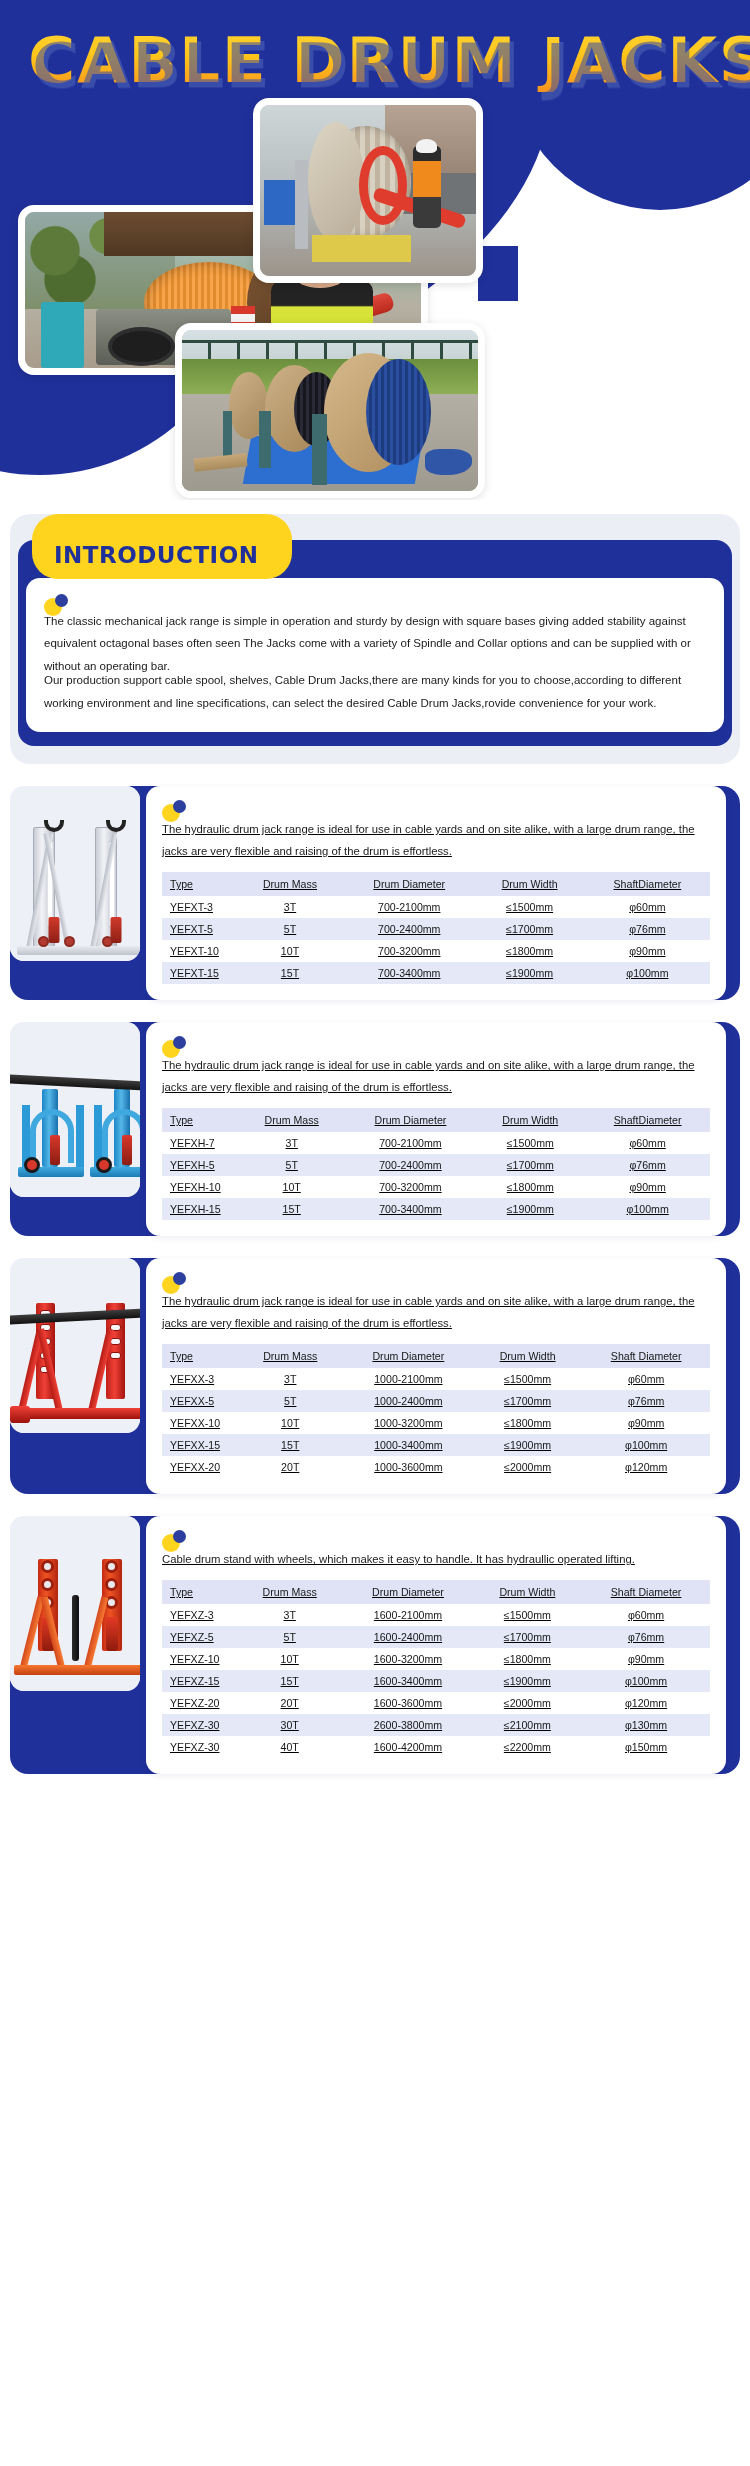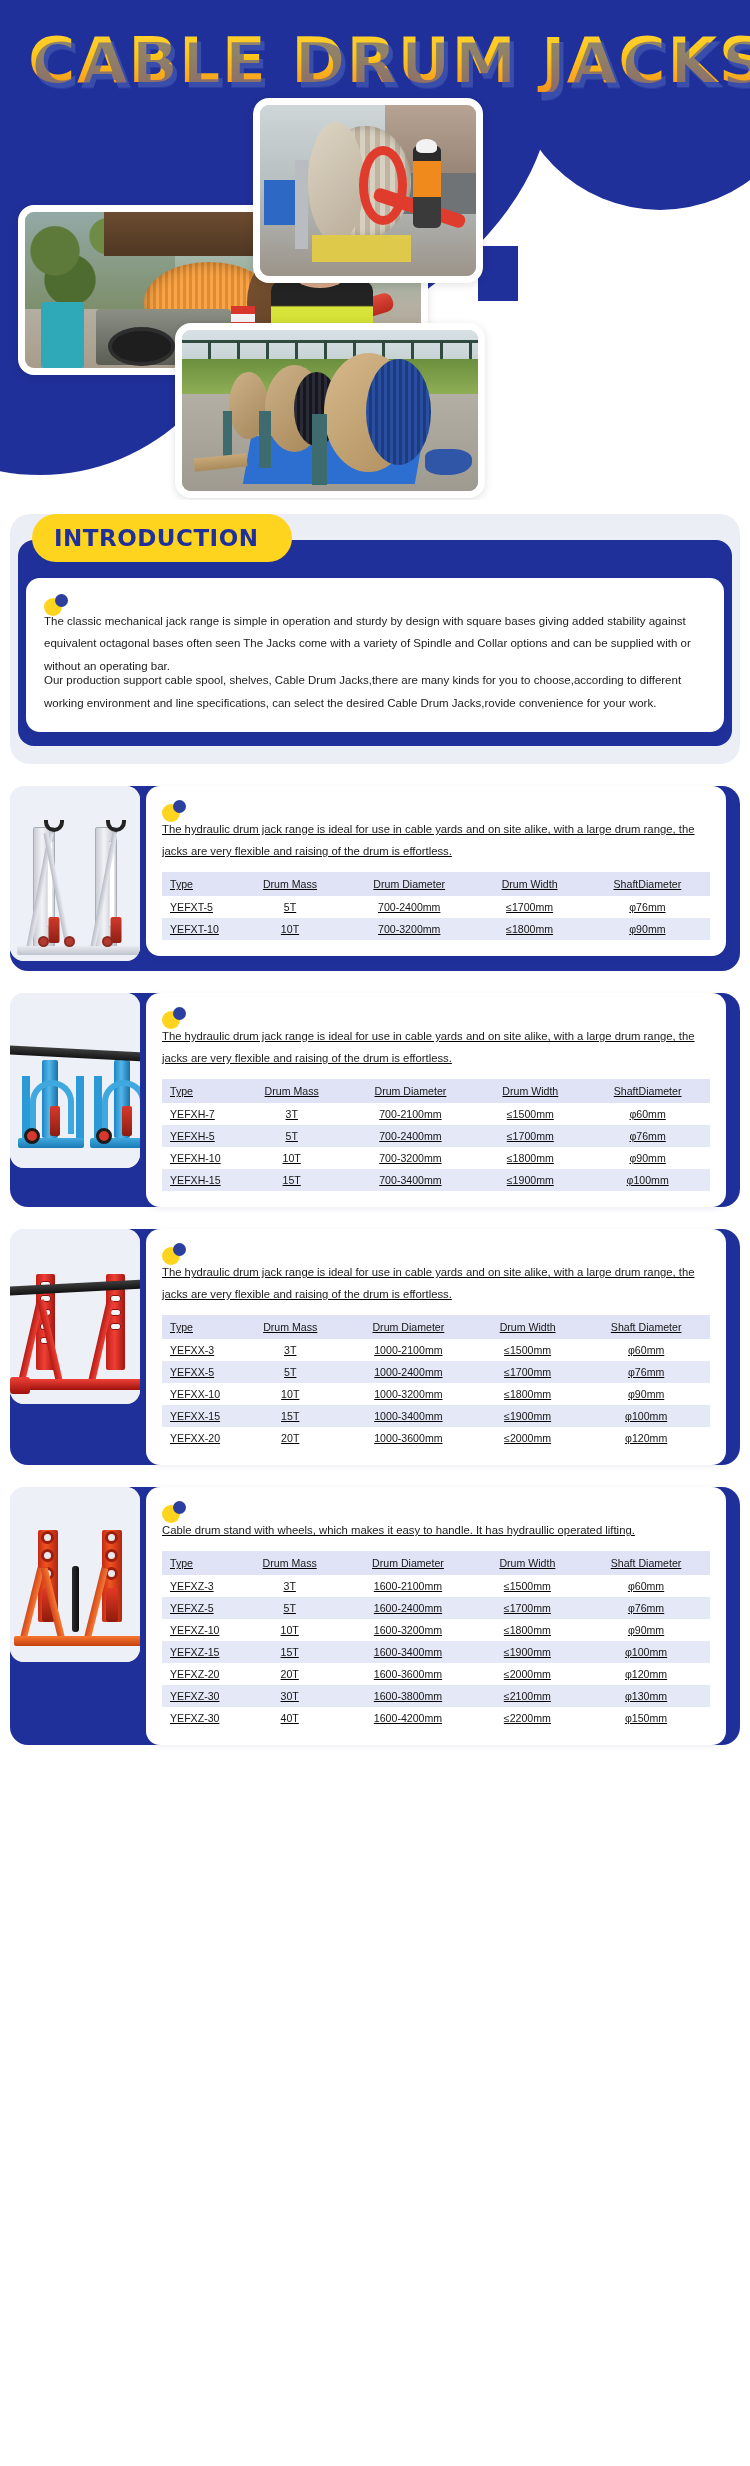--- a/index.html
+++ b/index.html
@@ -242,21 +242,21 @@
 
   .intro-badge {
     position: absolute;
     left: 14px;
     top: -26px;
     background: #ffd41f;
     color: #20309a;
     font-weight: bold;
     font-size: 23px;
     letter-spacing: 0.5px;
-    padding: 11px 34px 11px 22px;
+    padding: 28px 34px 11px 22px;
     border-radius: 26px;
     z-index: 10;
     font-family: "DejaVu Sans", sans-serif;
   }
 
   .white-card {
     background: #ffffff;
     border-radius: 14px;
     padding: 16px 18px 18px 18px;
     box-shadow: 0 2px 6px rgba(30,40,120,0.07);
@@ -545,32 +545,46 @@
             <tr>
               <th>Type</th>
               <th>Drum Mass</th>
               <th>Drum Diameter</th>
               <th>Drum Width</th>
               <th>ShaftDiameter</th>
             </tr>
           </thead>
           <tbody>
             <tr>
+                <td>YEFXT-3</td>
+                <td>3T</td>
+                <td>700-2100mm</td>
+                <td>≤1500mm</td>
+                <td>φ60mm</td>
+              </tr>
+            <tr>
                 <td>YEFXT-5</td>
                 <td>5T</td>
                 <td>700-2400mm</td>
                 <td>≤1700mm</td>
                 <td>φ76mm</td>
               </tr>
             <tr>
                 <td>YEFXT-10</td>
                 <td>10T</td>
                 <td>700-3200mm</td>
                 <td>≤1800mm</td>
                 <td>φ90mm</td>
+              </tr>
+            <tr>
+                <td>YEFXT-15</td>
+                <td>15T</td>
+                <td>700-3400mm</td>
+                <td>≤1900mm</td>
+                <td>φ100mm</td>
               </tr>
           </tbody>
         </table>
       </div>
     </div>
   </div>
 
   <div class="prod-sec">
     <div class="prod-blue-bg"></div>
     <div class="prod-row">
@@ -796,21 +810,21 @@
             <tr>
                 <td>YEFXZ-20</td>
                 <td>20T</td>
                 <td>1600-3600mm</td>
                 <td>≤2000mm</td>
                 <td>φ120mm</td>
               </tr>
             <tr>
                 <td>YEFXZ-30</td>
                 <td>30T</td>
-                <td>1600-3800mm</td>
+                <td>2600-3800mm</td>
                 <td>≤2100mm</td>
                 <td>φ130mm</td>
               </tr>
             <tr>
                 <td>YEFXZ-30</td>
                 <td>40T</td>
                 <td>1600-4200mm</td>
                 <td>≤2200mm</td>
                 <td>φ150mm</td>
               </tr>

